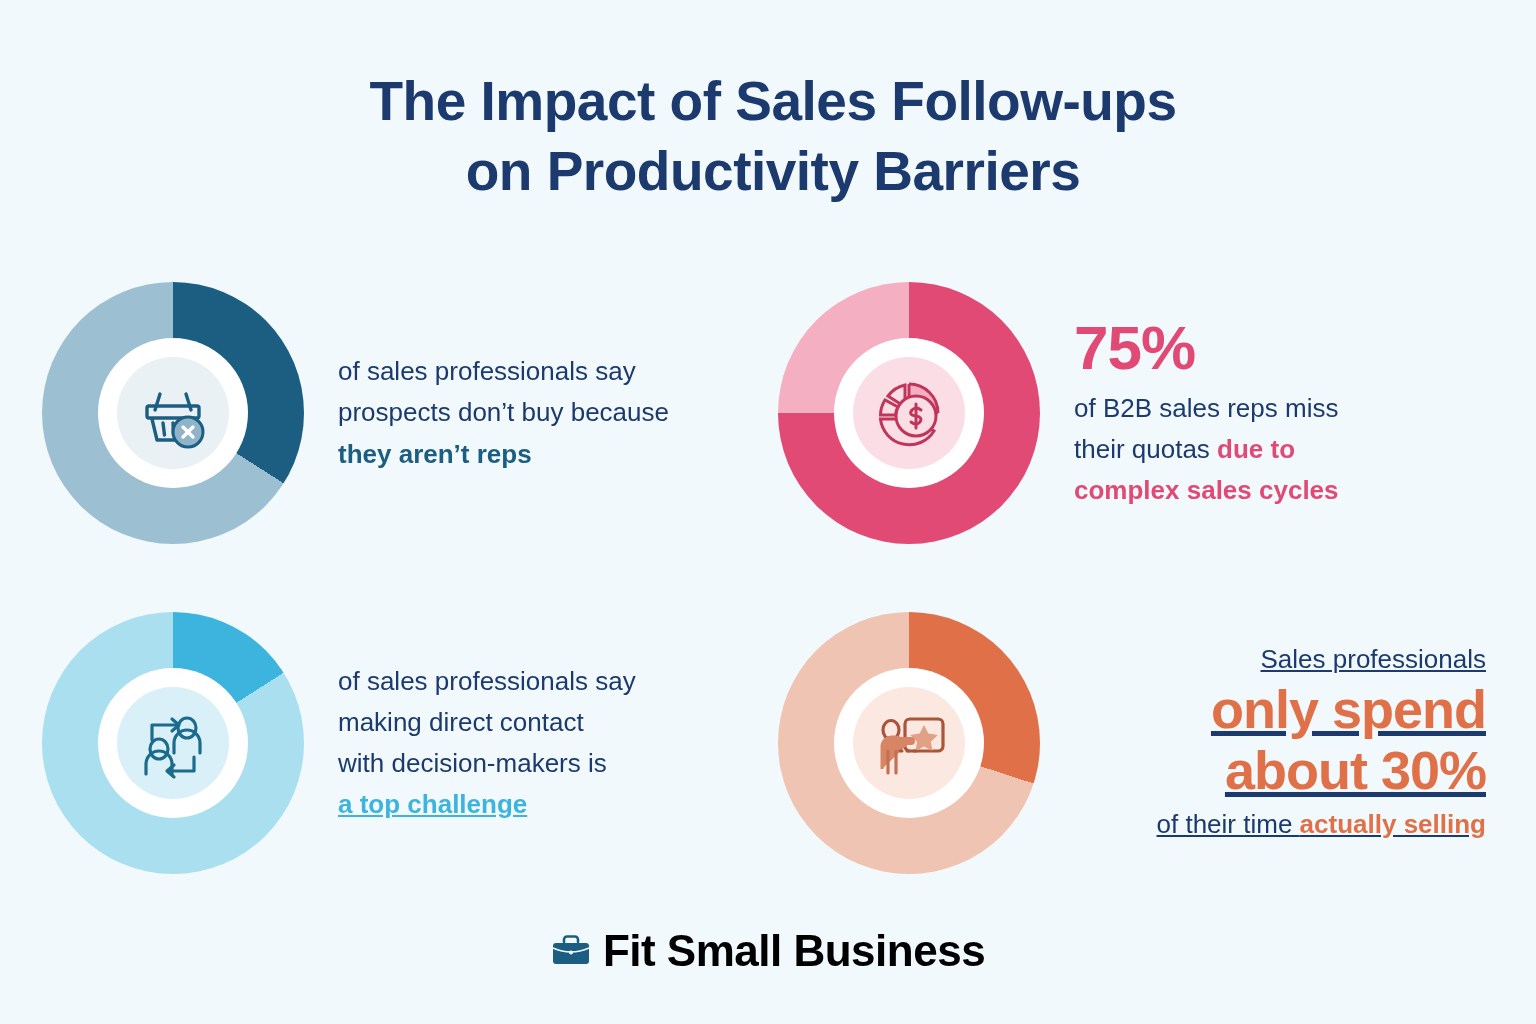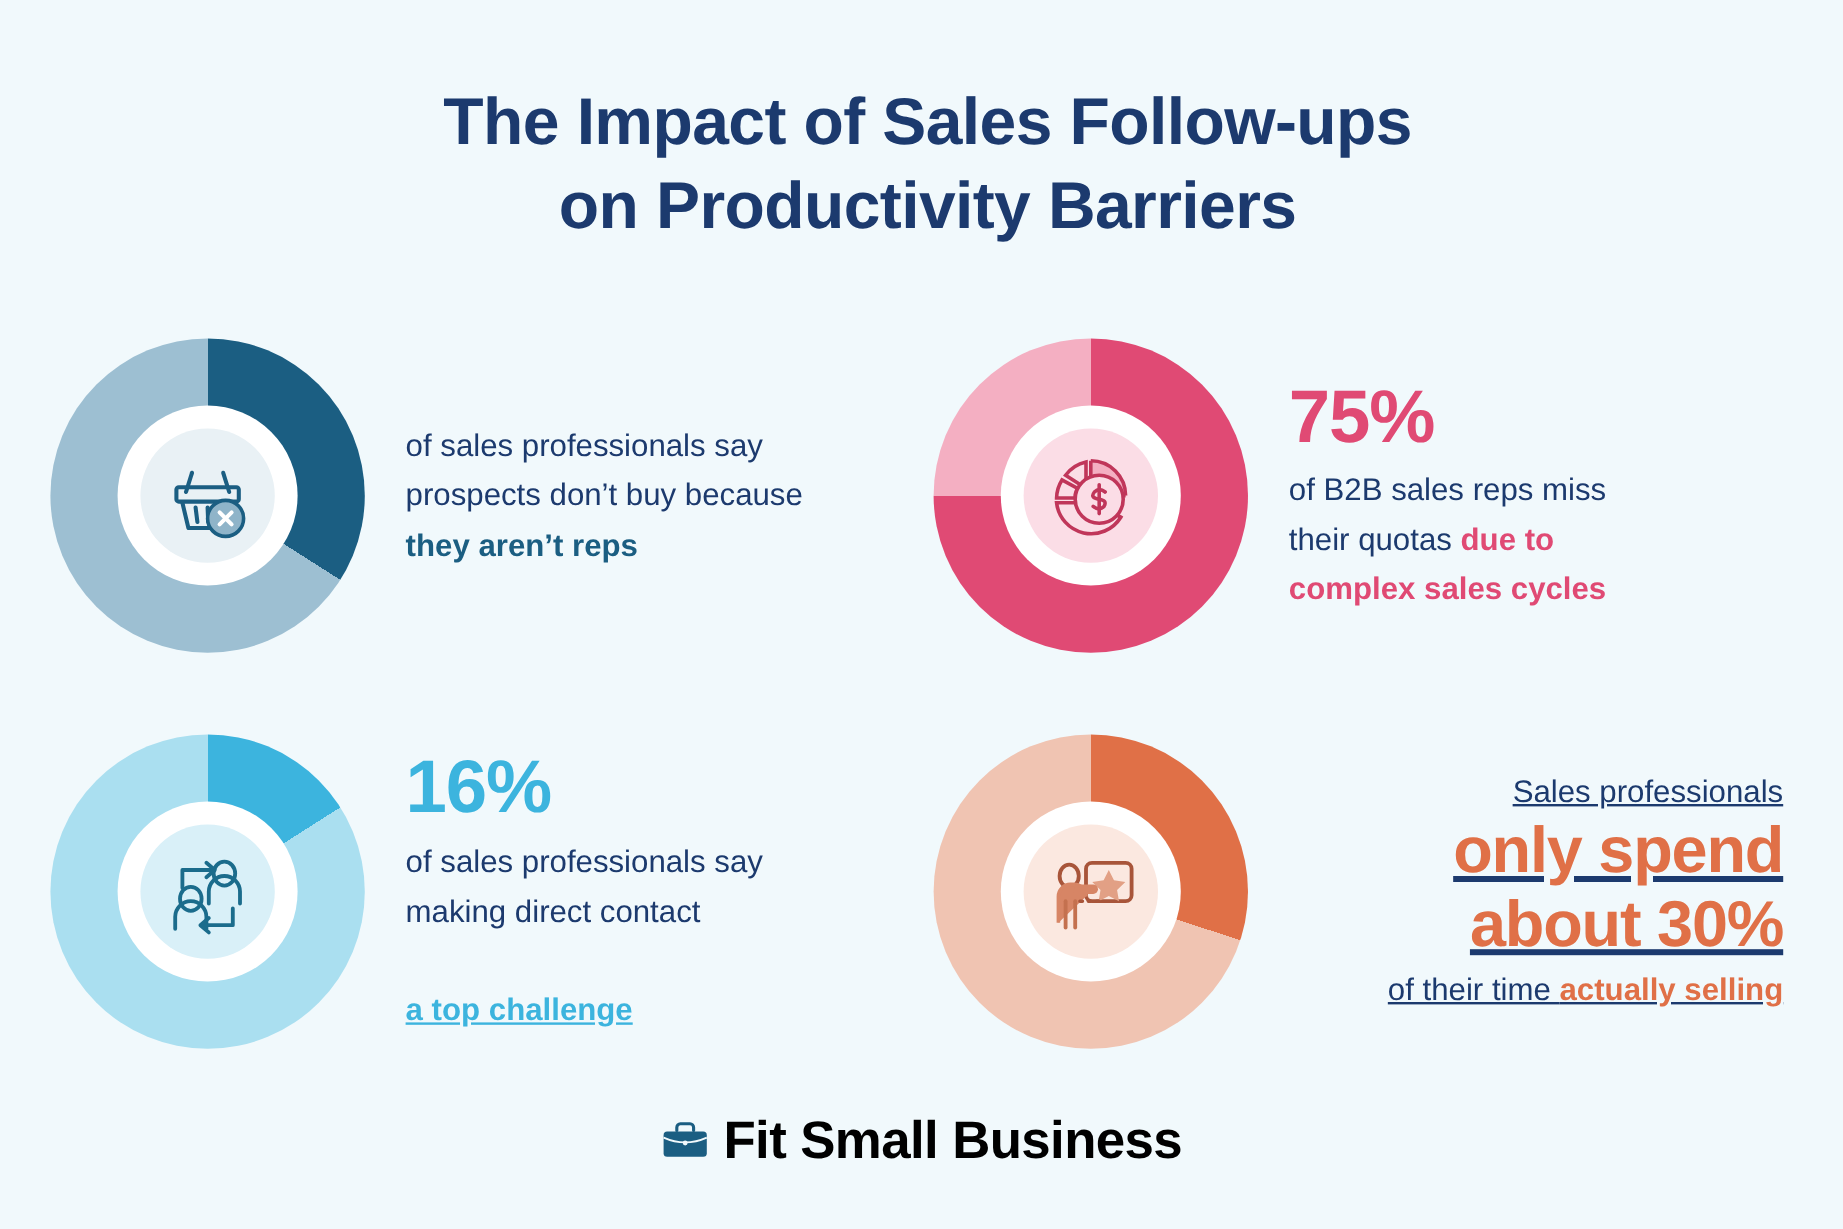--- a/index.html
+++ b/index.html
@@ -215,24 +215,23 @@
               <path d="M22 40 L22 25 L48 25"></path>
               <path d="M42 19 L49 25 L42 31"></path>
               <path d="M64 57 L64 71 L38 71"></path>
               <path d="M44 65 L37 71 L44 77"></path>
             </g>
           </svg>
         </div>
       </div>
     </div>
     <div class="stat-text">
-      <span class="big-num" style="color:#3cb4de;">16%</span>
       <span>of sales professionals say</span><br>
       <span>making direct contact</span><br>
-      <br>
+      <span>with decision-makers is</span><br>
       <span class="em" style="color:#3cb4de;text-decoration:underline;">a top challenge</span>
     </div>
   </div>
 
   <div class="card right-col">
     <div class="donut-wrap">
       <div class="donut" style="background: conic-gradient(#e07047 0 30%, #f0c4b2 30% 100%);"></div>
       <div class="donut-hole">
         <div class="icon-disc" style="background:#fbe8e0;">
 

